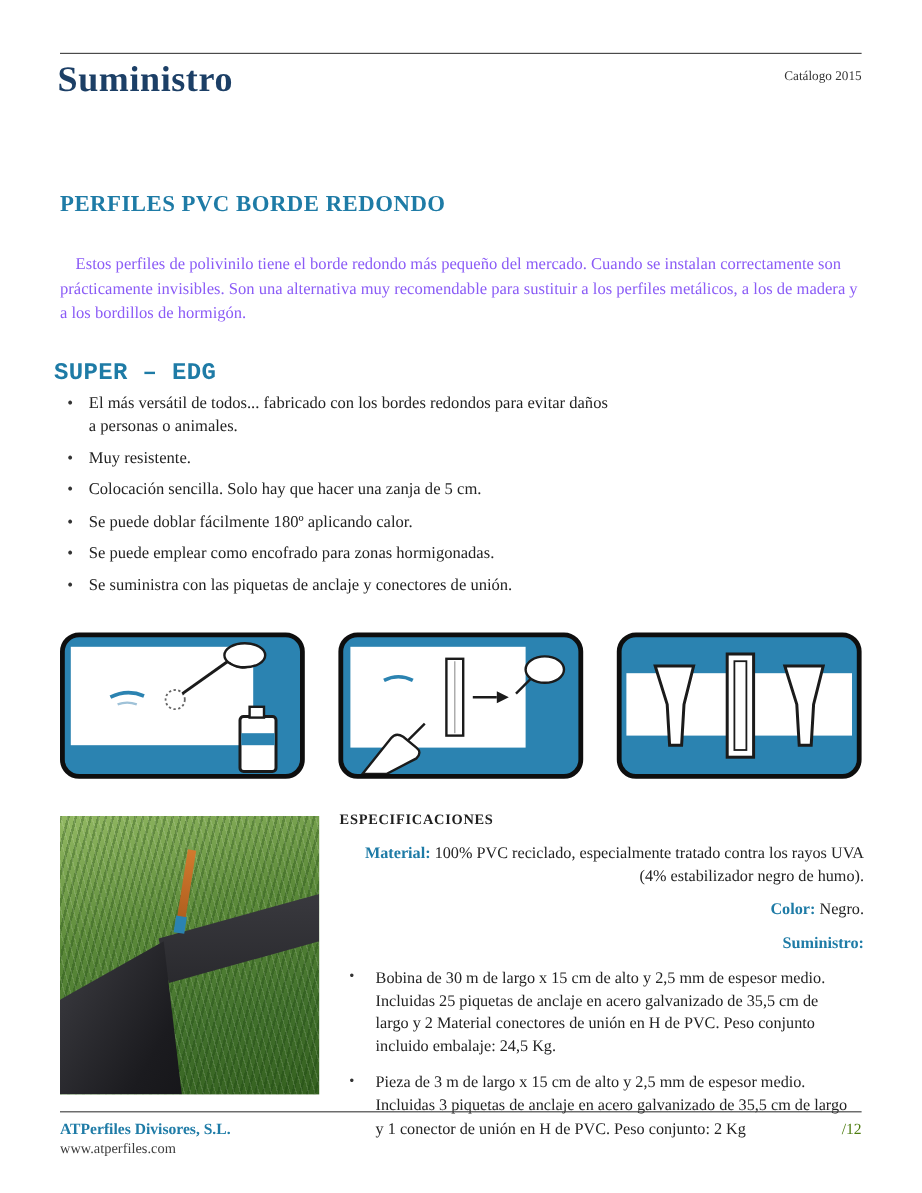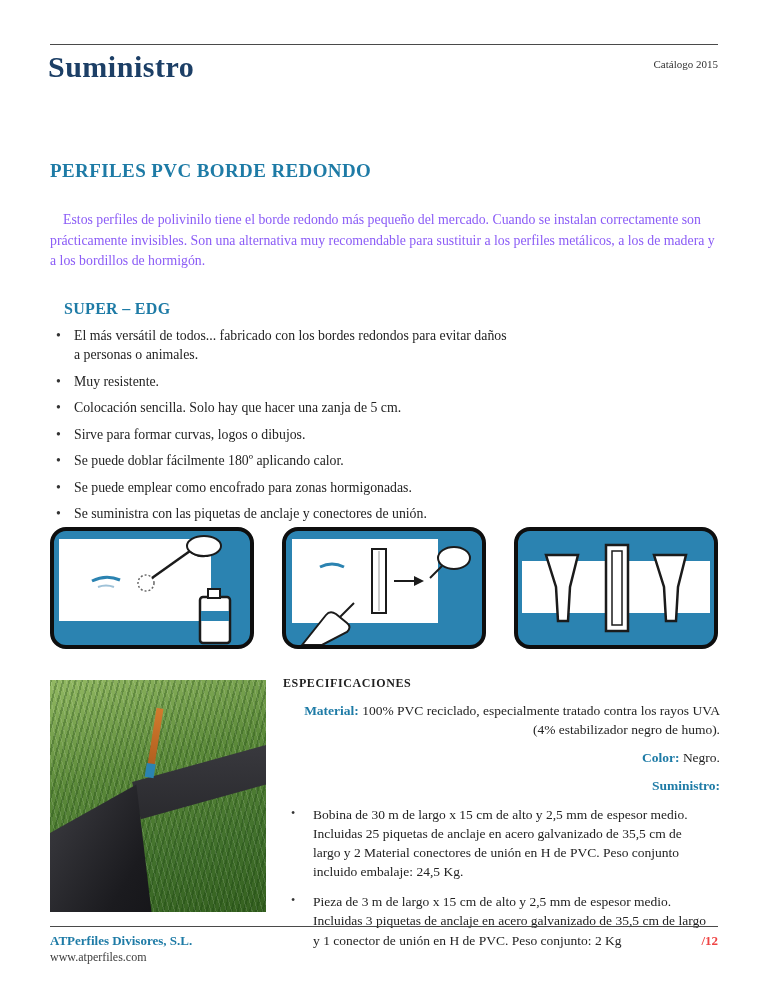--- a/index.html
+++ b/index.html
@@ -9,21 +9,21 @@
     overflow:hidden;
   }
   .abs{position:absolute;}
   .rule{position:absolute;left:50px;width:668px;height:0;border-top:1px solid #4a4a4a;}
   #top-rule{top:44px;}
   #footer-rule{top:926px;}
   #logo{left:48px;top:50px;font-size:30px;font-weight:700;color:#1c3f66;letter-spacing:.5px;}
   #catalog-label{right:50px;top:58px;font-size:11px;color:#333;}
   #page-title{left:50px;top:160px;font-size:19px;font-weight:700;color:#1e7ba6;letter-spacing:.4px;}
   #intro{left:50px;top:210px;width:670px;font-size:13.8px;line-height:1.5;text-indent:13px;color:#8b5cf6;}
-  #section-title{left:64px;top:300px;font-size:16px;font-weight:700;color:#1e7ba6;letter-spacing:.3px;}
+  #section-title{left:45px;top:300px;font-size:20px;font-weight:700;color:#1e7ba6;letter-spacing:.3px;font-family:Liberation Mono, monospace;}
   ul.bullets{left:52px;top:326px;width:455px;list-style:none;margin:0;padding:0;}
   ul.bullets li{position:relative;padding-left:22px;margin-bottom:7.5px;font-size:13.8px;line-height:1.38;color:#232323;}
   ul.bullets li::before{content:"•";position:absolute;left:4px;top:0;color:#333;}
   
   #diagrams{left:50px;top:527px;width:668px;display:flex;justify-content:space-between;}
   .diagram{width:196px;height:114px;background:#2b83b1;border:4px solid #0e0e0e;border-radius:16px;overflow:hidden;}
   .diagram svg{display:block;}
   
   #product-photo{left:50px;top:680px;width:216px;height:232px;overflow:hidden;
     background:linear-gradient(165deg,#93b963,#5c8a3a 38%,#41702c 72%,#34601f);}
@@ -44,41 +44,40 @@
   #specs{left:283px;top:676px;width:437px;}
   #specs-title{font-size:12px;font-weight:700;letter-spacing:.6px;color:#1f1f1f;margin:0 0 10px 0;}
   .spec-line{font-size:13.5px;line-height:1.42;margin:0 0 9px 0;color:#232323;text-align:right;}
   .spec-label{color:#1e7ba6;font-weight:700;}
   ul.supply{list-style:none;margin:4px 12px 0 0;padding:0;}
   ul.supply li{position:relative;padding-left:30px;margin-bottom:11px;font-size:13.5px;line-height:1.42;color:#232323;}
   ul.supply li::before{content:"•";position:absolute;left:8px;top:0;color:#333;font-size:12px;}
   
   #footer-company{left:50px;top:933px;font-size:13px;font-weight:700;color:#1e7ba6;}
   #footer-website{left:50px;top:950px;font-size:12px;color:#3c3c3c;}
-  #page-number{right:50px;top:933px;font-size:13px;font-weight:700;color:#ef4444;text-align:right;}
+  #page-number{right:50px;top:933px;font-size:13px;font-weight:400;color:#4d7c0f;text-align:right;}
 </style>
 </head>
 <body>
 
 <div class="rule" id="top-rule"></div>
 
 <div class="abs" id="logo">Suministro</div>
 <div class="abs" id="catalog-label">Catálogo 2015</div>
 
 <h1 class="abs" id="page-title" style="margin:0;">PERFILES PVC BORDE REDONDO</h1>
 
 <p class="abs" id="intro" style="margin:0;">Estos perfiles de polivinilo tiene el borde redondo más pequeño del mercado. Cuando se instalan correctamente son prácticamente invisibles. Son una alternativa muy recomendable para sustituir a los perfiles metálicos, a los de madera y a los bordillos de hormigón.</p>
 
 <h2 class="abs" id="section-title" style="margin:0;">SUPER – EDG</h2>
 
 <ul class="abs bullets">
   <li>El más versátil de todos... fabricado con los bordes redondos para evitar daños a personas o animales.</li>
   <li>Muy resistente.</li>
   <li>Colocación sencilla. Solo hay que hacer una zanja de 5 cm.</li>
-  <li>Sirve para formar curvas, logos o dibujos.</li>
   <li>Se puede doblar fácilmente 180º aplicando calor.</li>
   <li>Se puede emplear como encofrado para zonas hormigonadas.</li>
   <li>Se suministra con las piquetas de anclaje y conectores de unión.</li>
 </ul>
 
 <div class="abs" id="diagrams">
 
   <div class="diagram">
     <svg viewBox="0 0 196 114" width="196" height="114">
       <rect x="5" y="8" width="152" height="82" fill="#ffffff"></rect>

